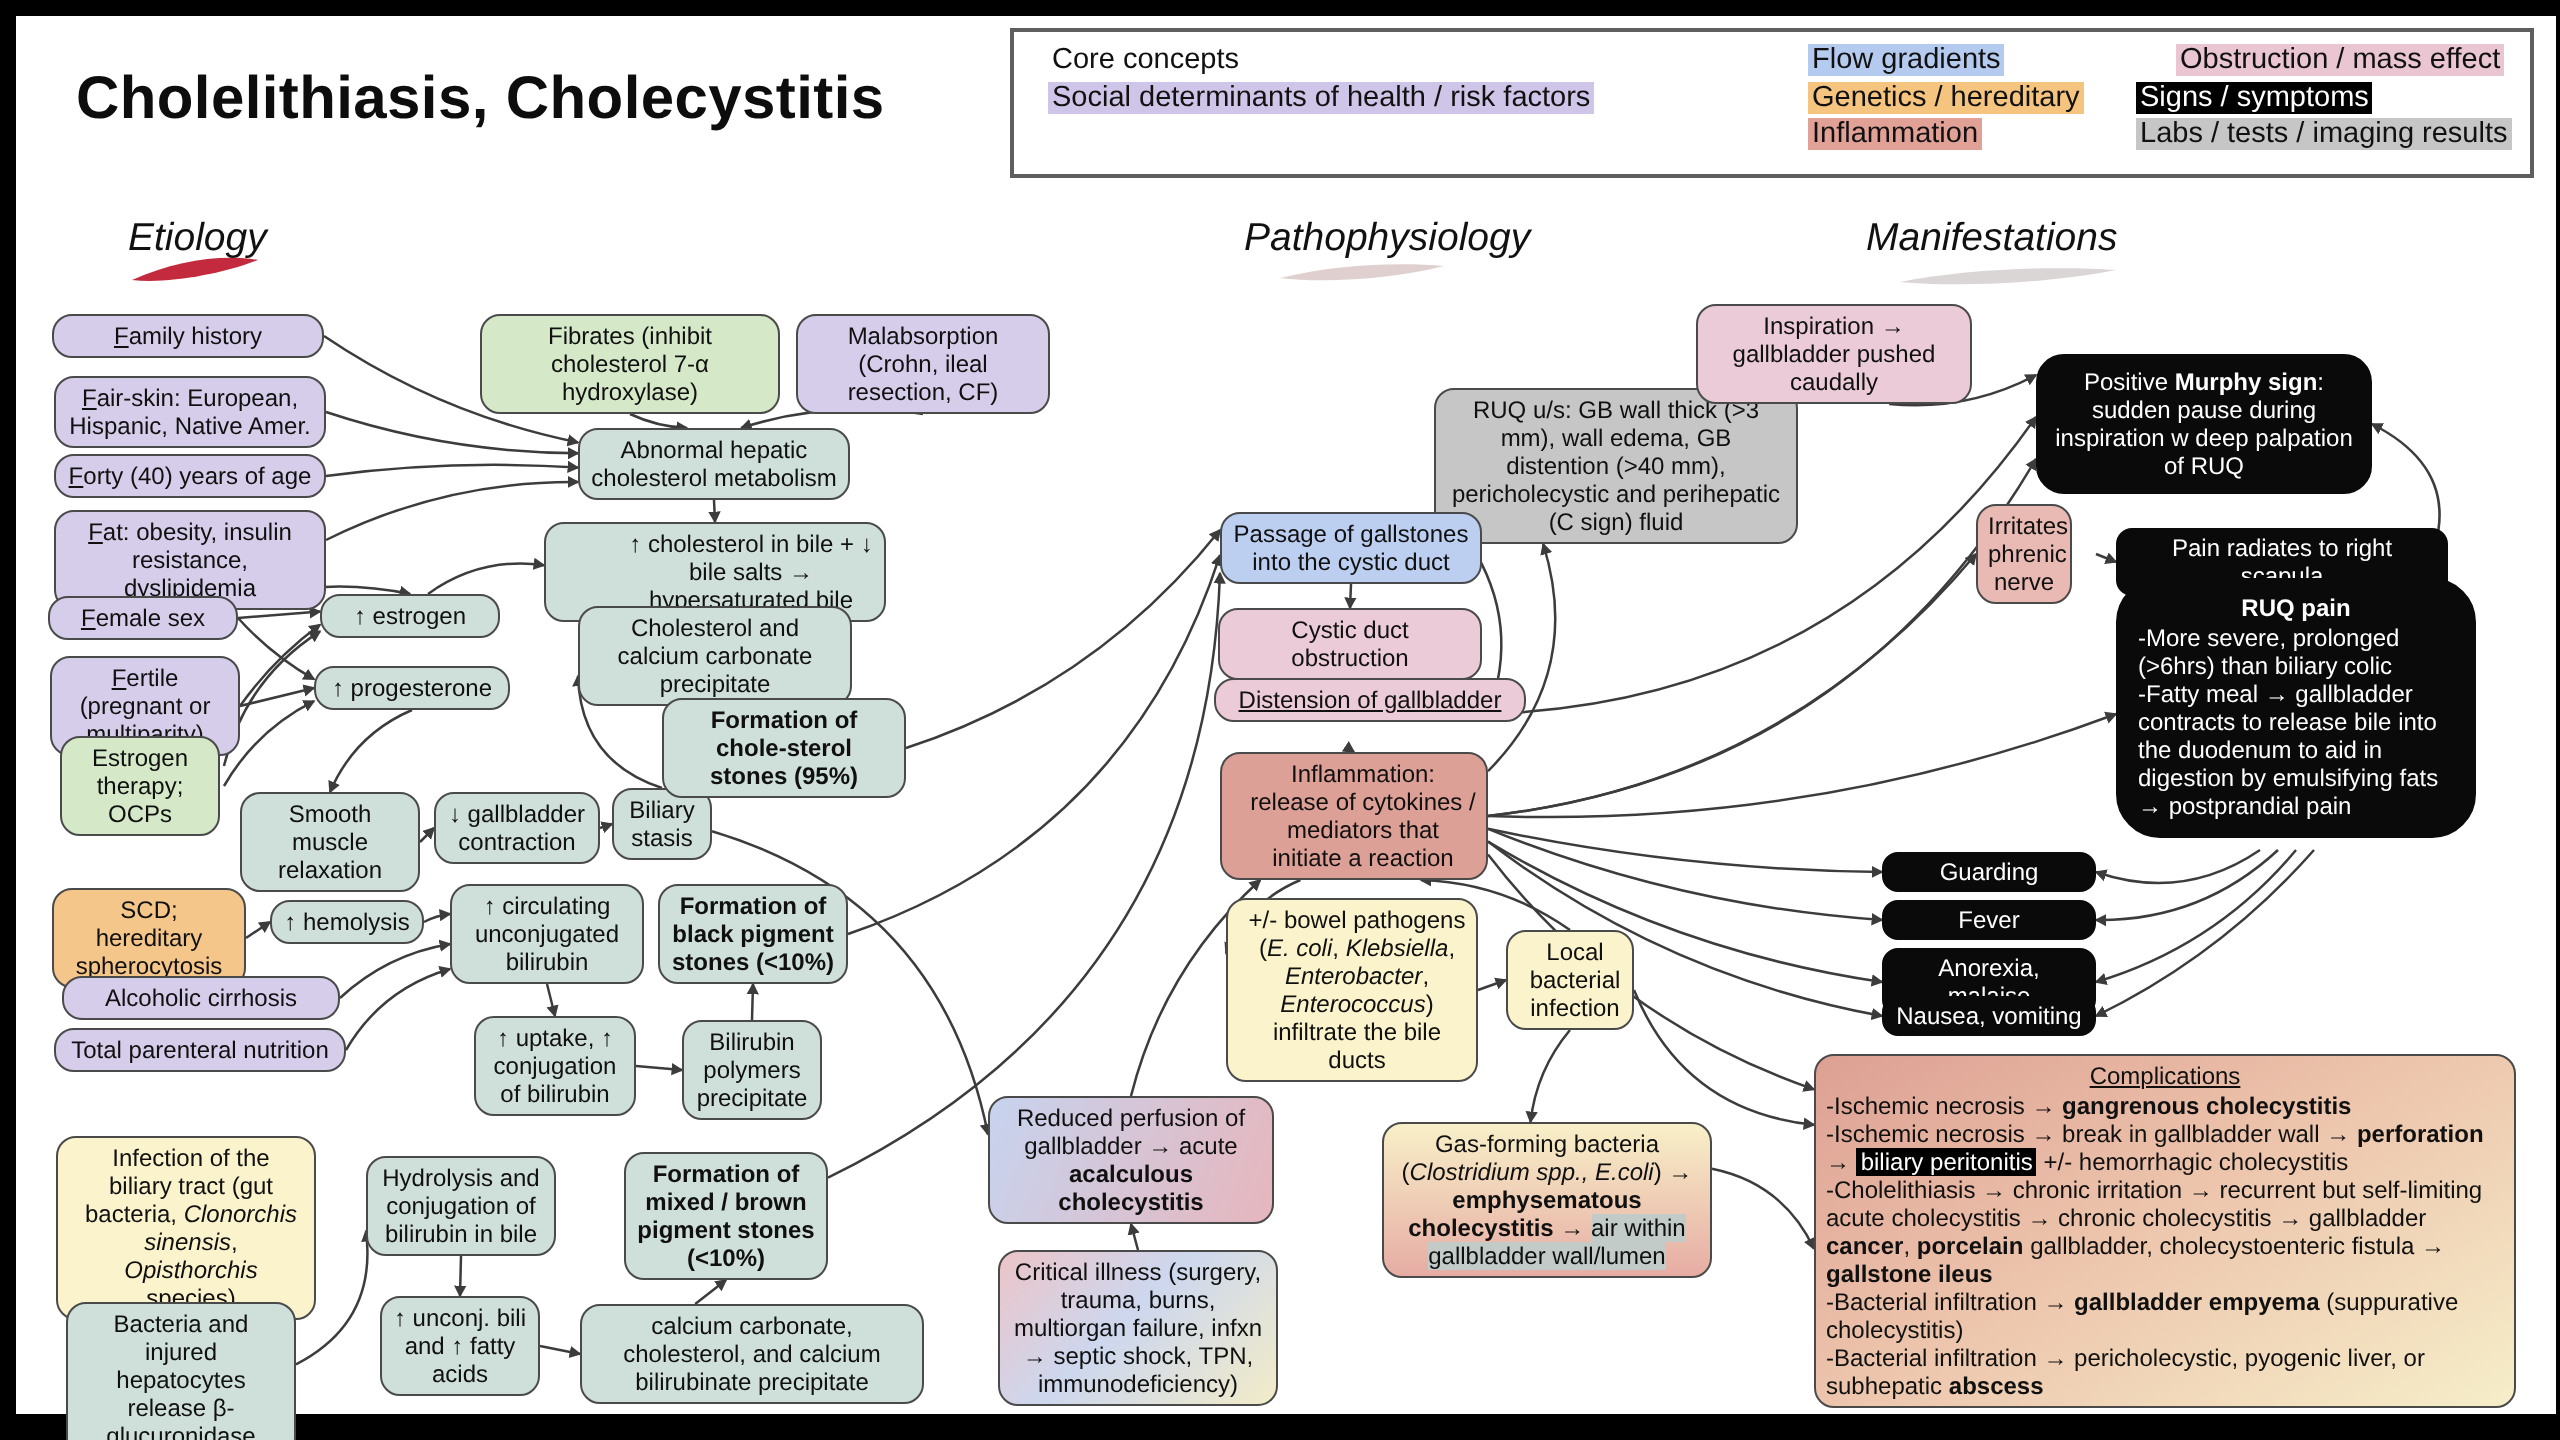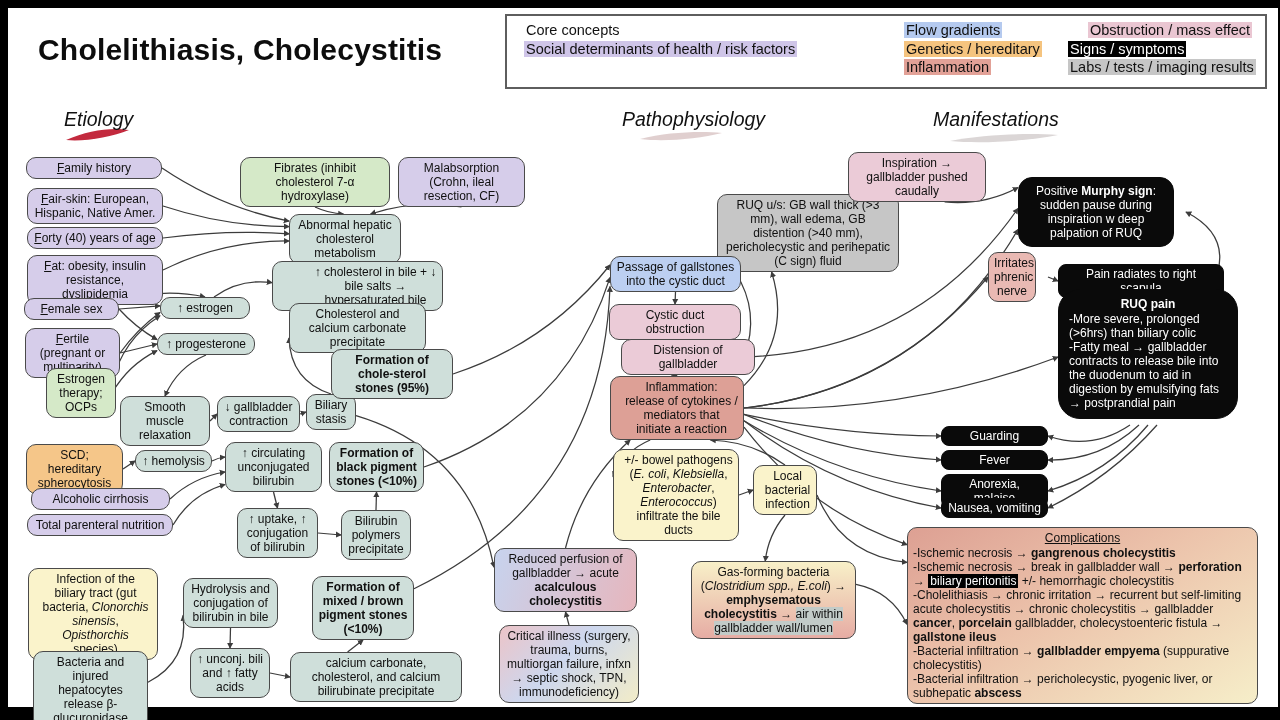--- a/index.html
+++ b/index.html
@@ -147,21 +147,21 @@
       </div>
     </div>
 
   <div id="nodes">
       <div class="nd purple" style="left: 26px; top: 157px; width: 136px;"><u>F</u>amily history</div>
       <div class="nd purple" style="left: 27px; top: 188px; width: 136px;"><u>F</u>air-skin: European, Hispanic, Native Amer.</div>
       <div class="nd purple" style="left: 27px; top: 227px; width: 136px;"><u>F</u>orty (40) years of age</div>
       <div class="nd purple" style="left: 27px; top: 255px; width: 136px;"><u>F</u>at: obesity, insulin resistance, dyslipidemia</div>
       <div class="nd purple" style="left: 24px; top: 298px; width: 95px;"><u>F</u>emale sex</div>
       <div class="nd purple" style="left: 25px; top: 328px; width: 95px;"><u>F</u>ertile (pregnant or multiparity)</div>
-      <div class="nd green" style="left: 46px; top: 368px; width: 70px;">Estrogen therapy; OCPs</div>
+      <div class="nd green" style="left: 30px; top: 368px; width: 80px;">Estrogen therapy; OCPs</div>
       <div class="nd teal" style="left: 160px; top: 297px; width: 90px;">↑ estrogen</div>
       <div class="nd teal" style="left: 157px; top: 333px; width: 98px;">↑ progesterone</div>
       <div class="nd teal" style="left: 120px; top: 396px; width: 90px;">Smooth muscle relaxation</div>
       <div class="nd teal" style="left: 217px; top: 396px; width: 83px;">↓ gallbladder contraction</div>
       <div class="nd teal" style="left: 306px; top: 394px; width: 50px;">Biliary stasis</div>
       <div class="nd orange" style="left: 26px; top: 444px; width: 97px;">SCD; hereditary spherocytosis</div>
       <div class="nd teal" style="left: 135px; top: 450px; width: 77px;">↑ hemolysis</div>
       <div class="nd purple" style="left: 31px; top: 488px; width: 139px;">Alcoholic cirrhosis</div>
       <div class="nd purple" style="left: 27px; top: 514px; width: 146px;">Total parenteral nutrition</div>
       <div class="nd teal" style="left: 225px; top: 442px; width: 97px;">↑ circulating unconjugated bilirubin</div>
@@ -169,36 +169,36 @@
       <div class="nd teal" style="left: 341px; top: 510px; width: 70px;">Bilirubin polymers precipitate</div>
       <div class="nd teal" style="left: 329px; top: 442px; width: 95px;"><b>Formation of black pigment stones (&lt;10%)</b></div>
       <div class="nd yellow" style="left: 28px; top: 568px; width: 130px;">Infection of the biliary tract (gut bacteria, <i>Clonorchis sinensis</i>, <i>Opisthorchis</i> species)</div>
       <div class="nd teal" style="left: 33px; top: 651px; width: 115px;">Bacteria and injured hepatocytes release β-glucuronidase</div>
       <div class="nd teal" style="left: 183px; top: 578px; width: 95px;">Hydrolysis and conjugation of bilirubin in bile</div>
       <div class="nd teal" style="left: 190px; top: 648px; width: 80px;">↑ unconj. bili and ↑ fatty acids</div>
       <div class="nd teal" style="left: 290px; top: 652px; width: 172px;">calcium carbonate, cholesterol, and calcium bilirubinate precipitate</div>
       <div class="nd teal" style="left: 312px; top: 576px; width: 102px;"><b>Formation of mixed / brown pigment stones (&lt;10%)</b></div>
       <div class="nd green" style="left: 240px; top: 157px; width: 150px;">Fibrates (inhibit cholesterol 7-α hydroxylase)</div>
       <div class="nd purple" style="left: 398px; top: 157px; width: 127px;">Malabsorption (Crohn, ileal resection, CF)</div>
-      <div class="nd teal" style="left: 289px; top: 214px; width: 112px;">Abnormal hepatic cholesterol metabolism</div>
+      <div class="nd teal" style="left: 289px; top: 214px; width: 136px;">Abnormal hepatic cholesterol metabolism</div>
       <div class="nd teal" style="left: 272px; top: 261px; width: 171px; padding-left: 41px;">↑ cholesterol in bile + ↓ bile salts → hypersaturated bile</div>
       <div class="nd teal" style="left: 289px; top: 303px; width: 137px;">Cholesterol and calcium carbonate precipitate</div>
       <div class="nd teal" style="left: 331px; top: 349px; width: 122px;"><b>Formation of chole-sterol stones (95%)</b></div>
       <div class="nd gray" style="left: 717px; top: 194px; width: 182px;">RUQ u/s: GB wall thick (&gt;3 mm), wall edema, GB distention (&gt;40 mm), pericholecystic and perihepatic (C sign) fluid</div>
       <div class="nd blue" style="left: 610px; top: 256px; width: 131px;">Passage of gallstones into the cystic duct</div>
       <div class="nd pink" style="left: 609px; top: 304px; width: 132px;">Cystic duct obstruction</div>
-      <div class="nd pink" style="left: 621px; top: 339px; width: 134px;">Distension of gallbladder</div>
+      <div class="nd pink" style="left: 607px; top: 339px; width: 156px; text-decoration: underline;">Distension of gallbladder</div>
       <div class="nd salmon" style="left: 610px; top: 376px; width: 134px; padding-left: 14px;">Inflammation: release of cytokines / mediators that initiate a reaction</div>
       <div class="nd yellow" style="left: 613px; top: 449px; width: 126px;">+/- bowel pathogens (<i>E. coli</i>, <i>Klebsiella</i>, <i>Enterobacter</i>, <i>Enterococcus</i>) infiltrate the bile ducts</div>
       <div class="nd yellow" style="left: 753px; top: 465px; width: 64px;">Local bacterial infection</div>
       <div class="nd g1" style="left: 494px; top: 548px; width: 143px;">Reduced perfusion of gallbladder → acute <b>acalculous cholecystitis</b></div>
       <div class="nd g2" style="left: 499px; top: 625px; width: 140px;">Critical illness (surgery, trauma, burns, multiorgan failure, infxn → septic shock, TPN, immunodeficiency)</div>
       <div class="nd g3" style="left: 691px; top: 561px; width: 165px;">Gas-forming bacteria (<i>Clostridium spp., E.coli</i>) → <b>emphysematous cholecystitis</b> → <span class="hlg">air within gallbladder wall/lumen</span></div>
       <div class="nd pink" style="left: 848px; top: 152px; width: 138px;">Inspiration → gallbladder pushed caudally</div>
-      <div class="nd black mid" style="left: 1018px; top: 177px; width: 156px;">Positive <b>Murphy sign</b>: sudden pause during inspiration w deep palpation of RUQ</div>
+      <div class="nd black mid" style="left: 1018px; top: 177px; width: 168px;">Positive <b>Murphy sign</b>: sudden pause during inspiration w deep palpation of RUQ</div>
       <div class="nd pksalmon" style="left: 988px; top: 252px; width: 48px;">Irritates phrenic nerve</div>
       <div class="nd black" style="left: 1058px; top: 264px; width: 166px;">Pain radiates to right scapula</div>
       <div class="nd black big left" style="left: 1058px; top: 289px; width: 180px;"><span class="ttl">RUQ pain</span>-More severe, prolonged (&gt;6hrs) than biliary colic<br>-Fatty meal → gallbladder contracts to release bile into the duodenum to aid in digestion by emulsifying fats → postprandial pain</div>
       <div class="nd black" style="left: 941px; top: 426px; width: 107px;">Guarding</div>
       <div class="nd black" style="left: 941px; top: 450px; width: 107px;">Fever</div>
       <div class="nd black" style="left: 941px; top: 474px; width: 107px;">Anorexia, malaise</div>
       <div class="nd black" style="left: 941px; top: 498px; width: 107px;">Nausea, vomiting</div>
       <div class="nd g4 left" style="left: 907px; top: 527px; width: 351px;"><span class="cttl">Complications</span>-Ischemic necrosis → <b>gangrenous cholecystitis</b><br>-Ischemic necrosis → break in gallbladder wall → <b>perforation</b> → <span class="hlb">biliary peritonitis</span> +/- hemorrhagic cholecystitis<br>-Cholelithiasis → chronic irritation → recurrent but self-limiting acute cholecystitis → chronic cholecystitis → gallbladder <b>cancer</b>, <b>porcelain</b> gallbladder, cholecystoenteric fistula → <b>gallstone ileus</b><br>-Bacterial infiltration → <b>gallbladder empyema</b> (suppurative cholecystitis)<br>-Bacterial infiltration → pericholecystic, pyogenic liver, or subhepatic <b>abscess</b></div>
     </div>
 </div>

